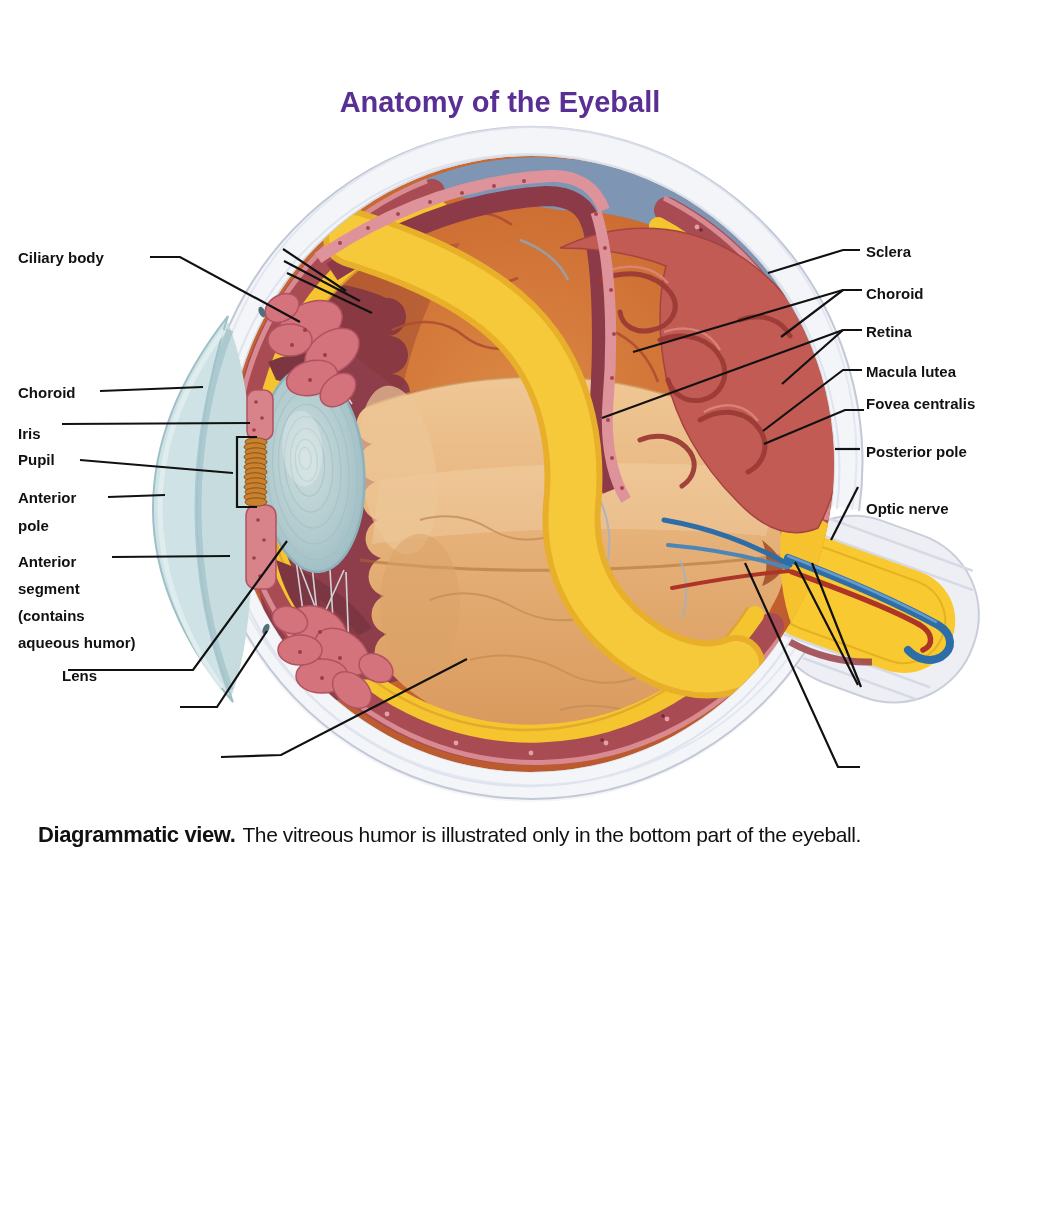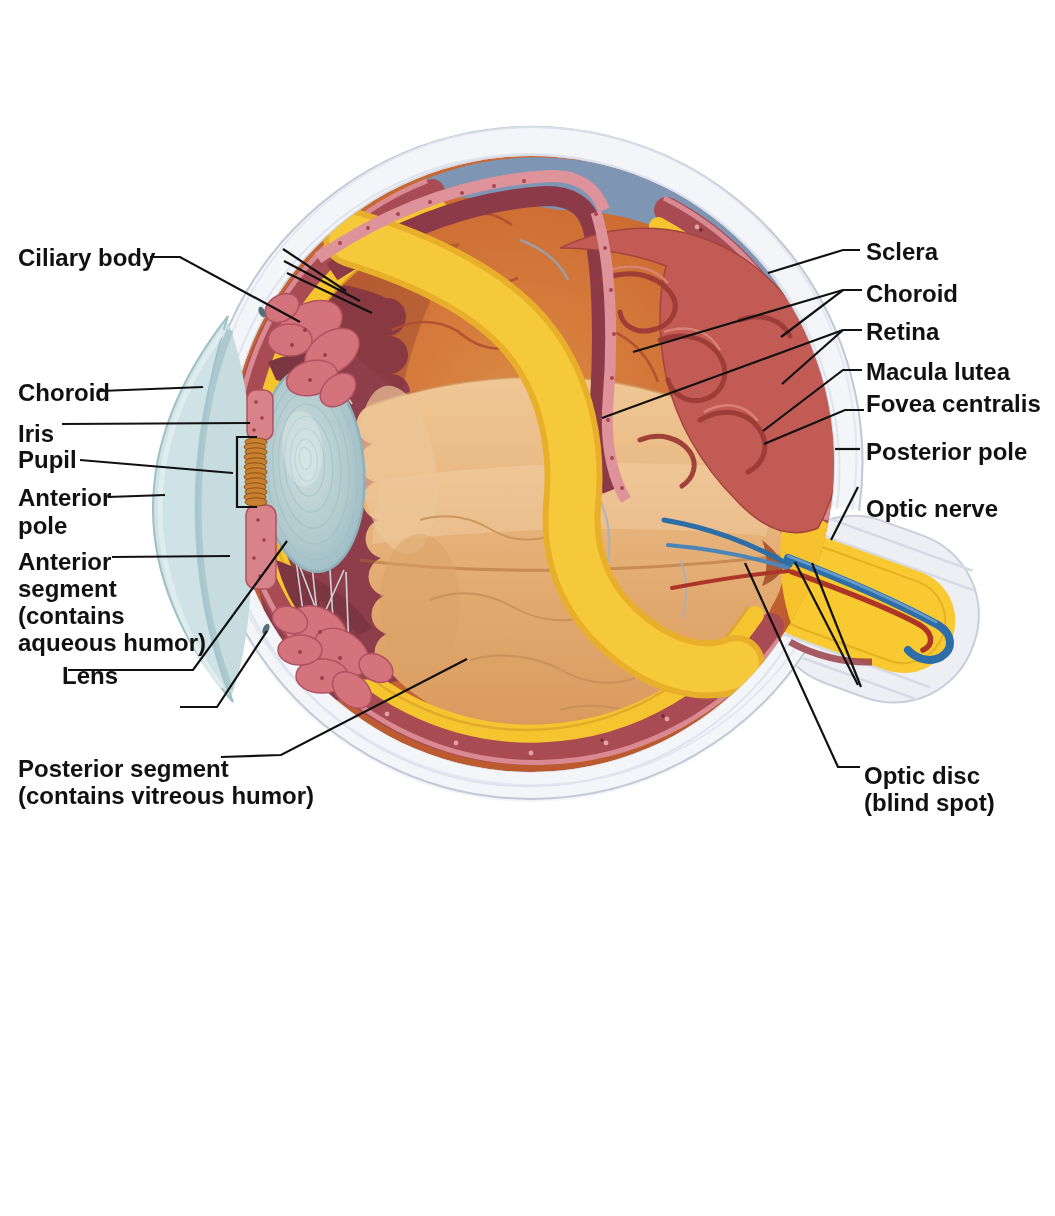--- a/index.html
+++ b/index.html
@@ -1,21 +1,21 @@
 <!DOCTYPE html>
 <html><head>
 <meta charset="utf-8">
 <style>
   html,body{margin:0;padding:0;background:#fff;}
   .stage{position:relative;width:1055px;height:1216px;background:#ffffff;overflow:hidden;
          font-family:"Liberation Sans","DejaVu Sans",sans-serif;}
   .stage svg{position:absolute;left:0;top:0;}
   .title{position:absolute;left:0;top:86px;width:1000px;text-align:center;
          font-size:29px;font-weight:bold;color:#5A2F93;letter-spacing:0;}
-  .lbl{position:absolute;font-size:24px;font-weight:bold;color:#111;
+  .lbl{position:absolute;font-size:15px;font-weight:bold;color:#111;
        line-height:27px;white-space:pre-line;}
   .lh28{line-height:28px;}
   .caption{position:absolute;left:38px;top:822px;width:1010px;font-size:21px;color:#111;
            letter-spacing:-0.4px;}
   .cap-lead{font-weight:bold;font-size:22px;margin-right:7px;}
 </style>
 </head>
 <body>
 
 <div class="stage">
@@ -327,39 +327,39 @@
     <polyline points="862,370 843,370 763,431"></polyline>
     <polyline points="864,410 845,410 764,444"></polyline>
     <line x1="835" y1="449" x2="860" y2="449"></line>
     <polyline points="858,487 831,540"></polyline>
     <polyline points="860,767 838,767 745,563"></polyline>
     <line x1="795" y1="562" x2="858" y2="685"></line>
     <line x1="812" y1="563" x2="861" y2="687"></line>
   </g>
 </svg>
 
+<div class="title">Anatomy of the Eyeball</div>
 
 <div class="lbl" style="left:18px;top:244px;">Ciliary body</div>
 <div class="lbl" style="left:18px;top:379px;">Choroid</div>
 <div class="lbl" style="left:18px;top:420px;">Iris</div>
 <div class="lbl" style="left:18px;top:446px;">Pupil</div>
 <div class="lbl lh28" style="left:18px;top:484px;">Anterior
 pole</div>
 <div class="lbl" style="left:18px;top:548px;">Anterior
 segment
 (contains
 aqueous humor)</div>
 <div class="lbl" style="left:18px;top:662px;margin-left:44px;">Lens</div>
-<div class="lbl" style="left:18px;top:755px;">Posterior segment
-(contains vitreous humor)</div>
 
 <div class="lbl" style="left:866px;top:238px;">Sclera</div>
 <div class="lbl" style="left:866px;top:280px;text-align:right;">Choroid</div>
 <div class="lbl" style="left:866px;top:318px;">Retina</div>
 <div class="lbl" style="left:866px;top:358px;">Macula lutea</div>
 <div class="lbl" style="left:866px;top:390px;">Fovea centralis</div>
 <div class="lbl" style="left:866px;top:438px;">Posterior pole</div>
 <div class="lbl" style="left:866px;top:475px;margin-top:20px;">Optic nerve</div>
-<div class="lbl" style="left:864px;top:762px;">Optic disc
-(blind spot)</div>
-
-
+
+<div class="caption">
+  <span class="cap-lead">Diagrammatic view.</span><span>The vitreous humor is illustrated only in the bottom part of the eyeball.</span>
 </div>
 
+</div>
+
 </body></html>

